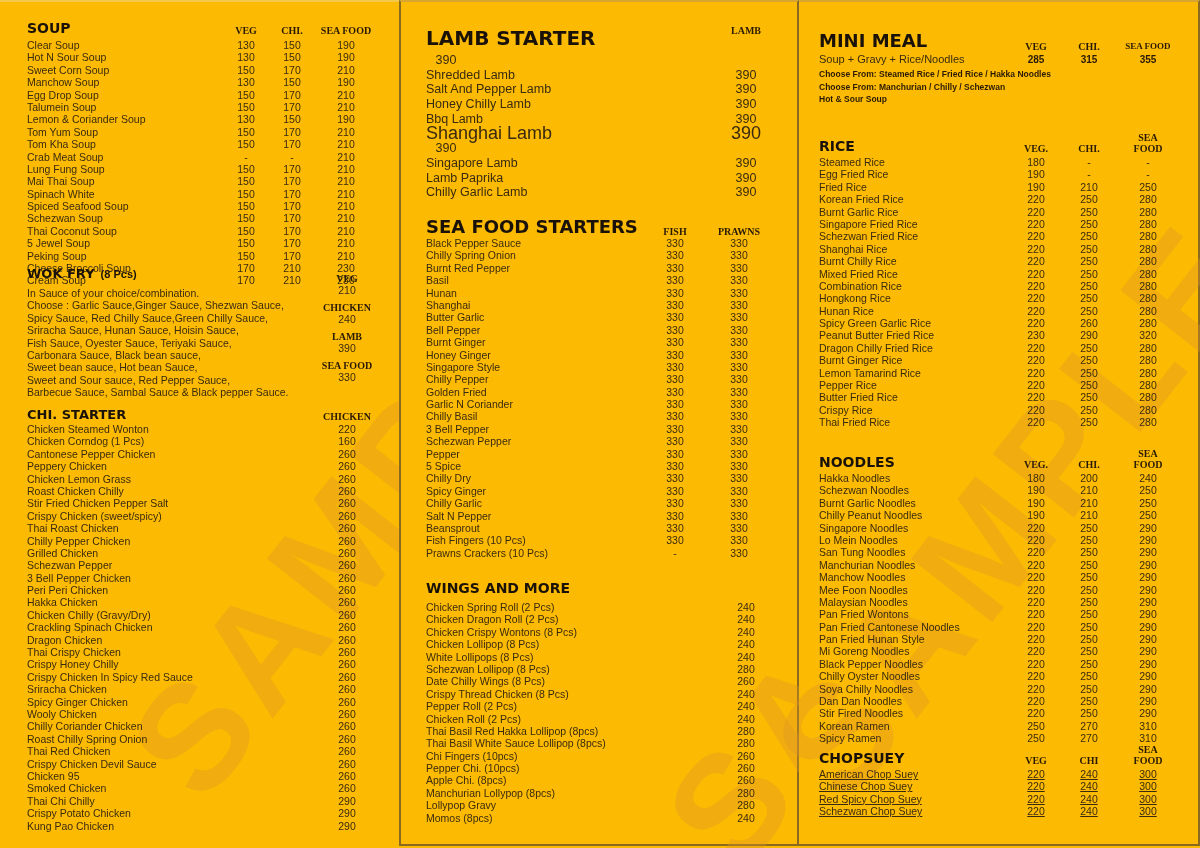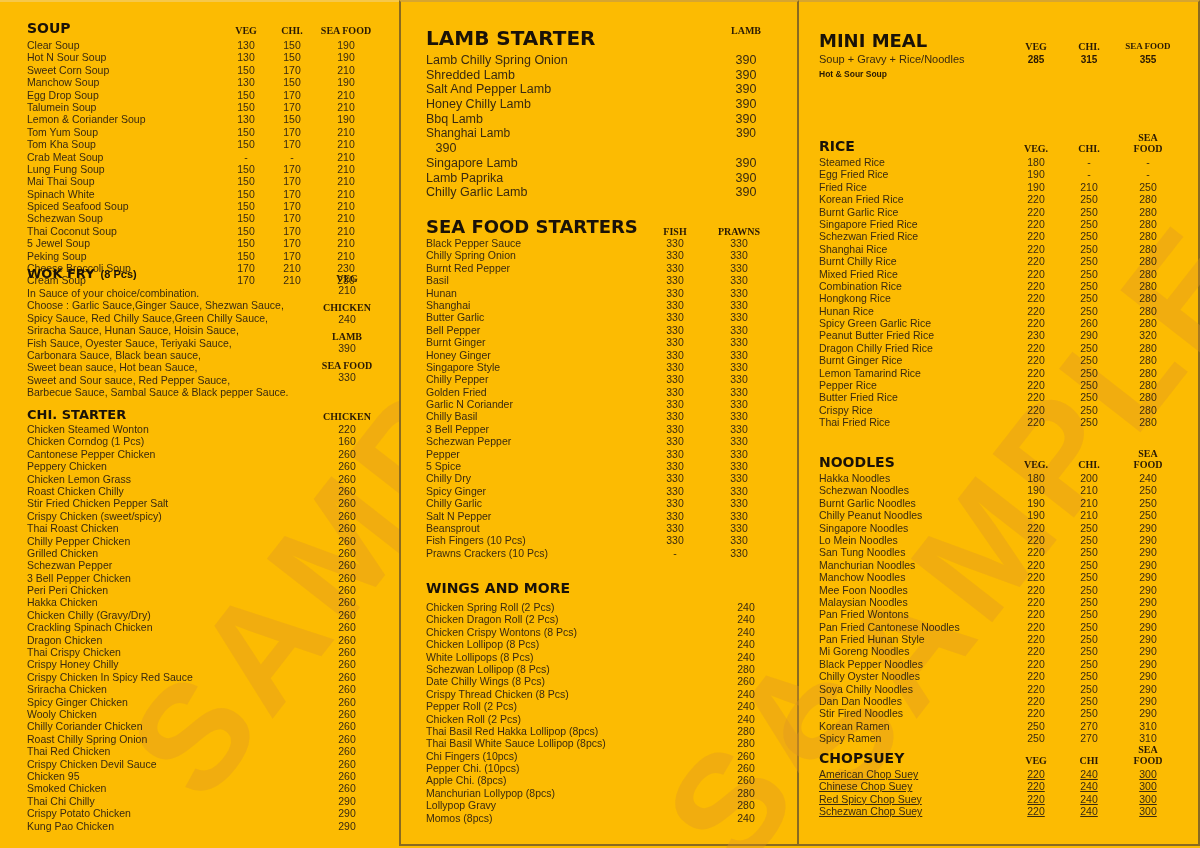--- a/index.html
+++ b/index.html
@@ -344,40 +344,39 @@
   <div class="panel p2">
     <div class="watermark" style="left:230px; top:790px;">SAMPLE</div>
 
     <div class="sec" style="left:25px; top:20px; width:340px;">
       <div class="hdr" style="height:28px; align-items:flex-start;">
         <div class="title heading" style="font-size:20px; margin-top:4px;">LAMB STARTER</div>
         <div class="colhead" style="width:40px; margin-top:3px;">LAMB</div>
       </div>
       <div id="lamb-rows" style="margin-top:3px;">
           <div class="row" style="height: 14.7px; line-height: 14.7px; font-size: 12.5px;">
-            <span class="name">Lamb Chilly Spring Onion</span>
             <span class="v" style="width: 40px;">390</span>
           </div>
           <div class="row" style="height: 14.7px; line-height: 14.7px; font-size: 12.5px;">
             <span class="name">Shredded Lamb</span>
             <span class="v" style="width: 40px;">390</span>
           </div>
           <div class="row" style="height: 14.7px; line-height: 14.7px; font-size: 12.5px;">
             <span class="name">Salt And Pepper Lamb</span>
             <span class="v" style="width: 40px;">390</span>
           </div>
           <div class="row" style="height: 14.7px; line-height: 14.7px; font-size: 12.5px;">
             <span class="name">Honey Chilly Lamb</span>
             <span class="v" style="width: 40px;">390</span>
           </div>
           <div class="row" style="height: 14.7px; line-height: 14.7px; font-size: 12.5px;">
             <span class="name">Bbq Lamb</span>
             <span class="v" style="width: 40px;">390</span>
           </div>
-          <div class="row" style="height: 14.7px; line-height: 14.7px; font-size: 12px;">
+          <div class="row" style="height: 14.7px; line-height: 14.7px; font-size: 18px;">
             <span class="name">Shanghai Lamb</span>
             <span class="v" style="width: 40px;">390</span>
           </div>
           <div class="row" style="height: 14.7px; line-height: 14.7px; font-size: 12.5px;">
             <span class="v" style="width: 40px;">390</span>
           </div>
           <div class="row" style="height: 14.7px; line-height: 14.7px; font-size: 12.5px;">
             <span class="name">Singapore Lamb</span>
             <span class="v" style="width: 40px;">390</span>
           </div>
@@ -627,20 +626,22 @@
         <div style="width:56px;">
           <div class="colhead">CHI.</div>
           <div class="colhead" style="font-family:'Liberation Sans',sans-serif; margin-top:2px;">315</div>
         </div>
         <div style="width:62px;">
           <div class="colhead" style="font-size:9px;">SEA FOOD</div>
           <div class="colhead" style="font-family:'Liberation Sans',sans-serif; margin-top:2px;">355</div>
         </div>
       </div>
       <div id="mini-notes" style="margin-top:3px;">
+          <div style="font-size: 8.5px; font-weight: bold; line-height: 12.5px; color: rgb(42, 26, 5);">Choose From: Steamed Rice / Fried Rice / Hakka Noodles</div>
+          <div style="font-size: 8.5px; font-weight: bold; line-height: 12.5px; color: rgb(42, 26, 5);">Choose From: Manchurian / Chilly / Schezwan</div>
           <div style="font-size: 8.5px; font-weight: bold; line-height: 12.5px; color: rgb(42, 26, 5);">Hot &amp; Sour Soup</div>
         </div>
     </div>
 
     <div class="sec" style="left:20px; top:126px; width:360px;">
       <div class="hdr" style="height:26px;">
         <div class="title heading" style="font-size:14px;">RICE</div>
         <div class="colhead" style="width:50px;">VEG.</div>
         <div class="colhead" style="width:56px;">CHI.</div>
         <div class="colhead" style="width:62px; white-space:normal; padding:0 12px;">SEA FOOD</div>

